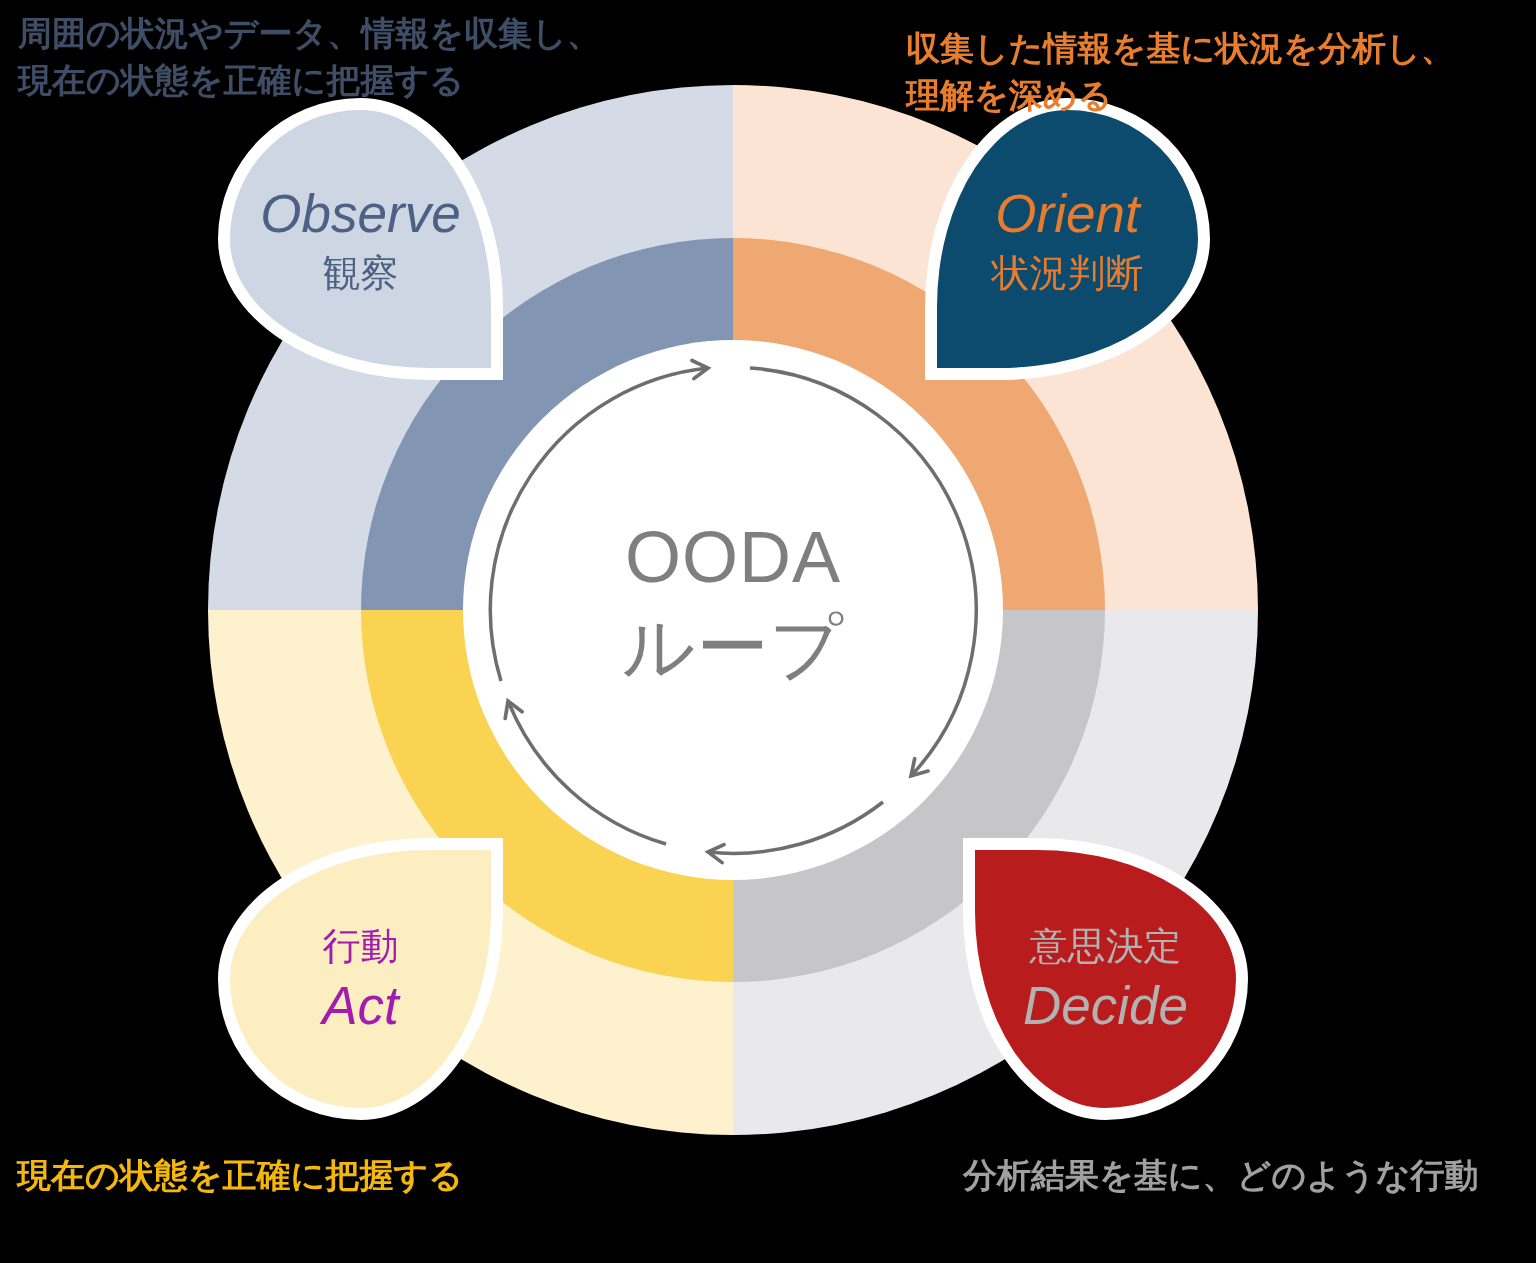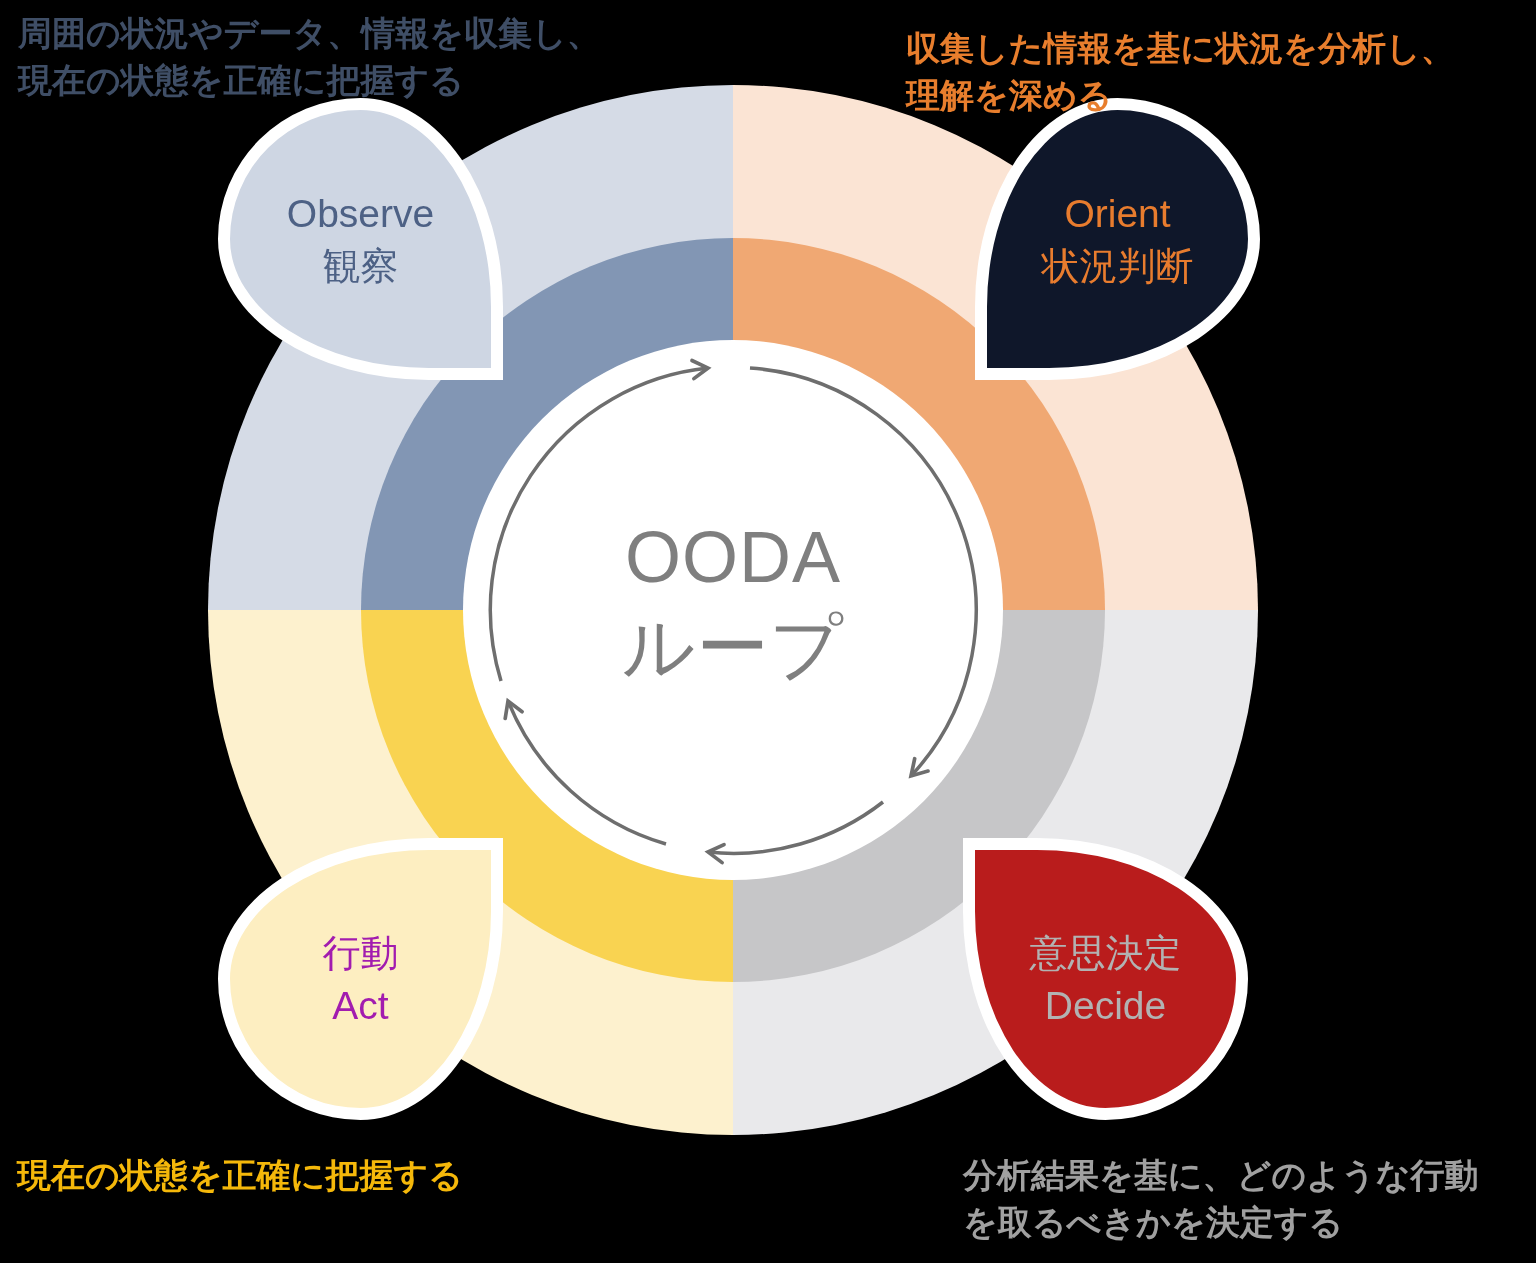--- a/index.html
+++ b/index.html
@@ -29,28 +29,28 @@
     position:relative;text-align:center;font-size:72px;line-height:1.25;color:#7f7f7f;
     transform:translateY(-8px);letter-spacing:1px;
   }
 
   
   .bubble{
     position:absolute;width:285px;height:282px;box-sizing:border-box;border:12px solid #fff;
     display:flex;flex-direction:column;align-items:center;justify-content:center;gap:14px;
     text-align:center;
   }
-  .bubble .en{font-size:39px;line-height:1;}
+  .bubble .en{font-size:53px;line-height:1;font-style:italic;}
   .bubble .jp{font-size:38px;line-height:1;text-align:center;}
   .bubble-observe{
     left:218px;top:98px;background:#ced6e3;color:#4d6185;
     border-radius:50% 50% 0 74% / 50% 74% 0 50%;
   }
   .bubble-orient{
-    left:975px;top:98px;background:#0f172a;color:#e87c2e;
+    left:925px;top:98px;background:#0c4a6e;color:#e87c2e;
     border-radius:50% 50% 74% 0 / 74% 50% 50% 0;
   }
   .bubble-act{
     left:218px;top:838px;background:#fdeec1;color:#a21caf;
     border-radius:74% 0 50% 50% / 50% 0 74% 50%;
   }
   .bubble-decide{
     left:963px;top:838px;background:#b91c1c;color:#b2b2b2;
     border-radius:0 74% 50% 50% / 0 50% 50% 74%;
   }
@@ -120,16 +120,15 @@
     <div>収集した情報を基に状況を分析し、</div>
     <div>理解を深める</div>
   </div>
 
   <div class="annotation ann-act">
     <div>現在の状態を正確に把握する</div>
   </div>
 
   <div class="annotation ann-decide">
     <div>分析結果を基に、どのような行動</div>
-    <div>を取るべきかを決定する</div>
   </div>
 
 </div>
 
 </body></html>

